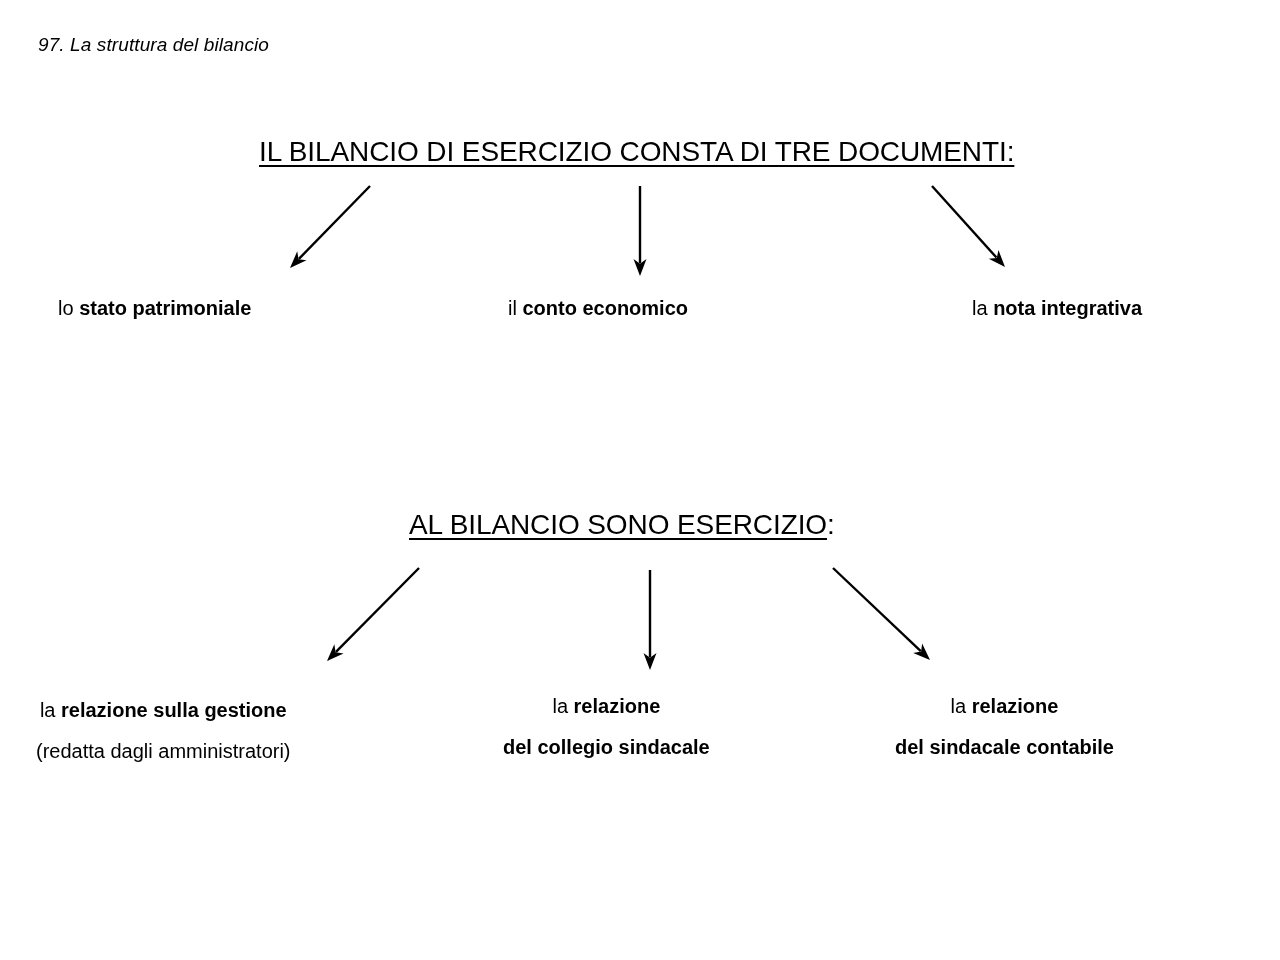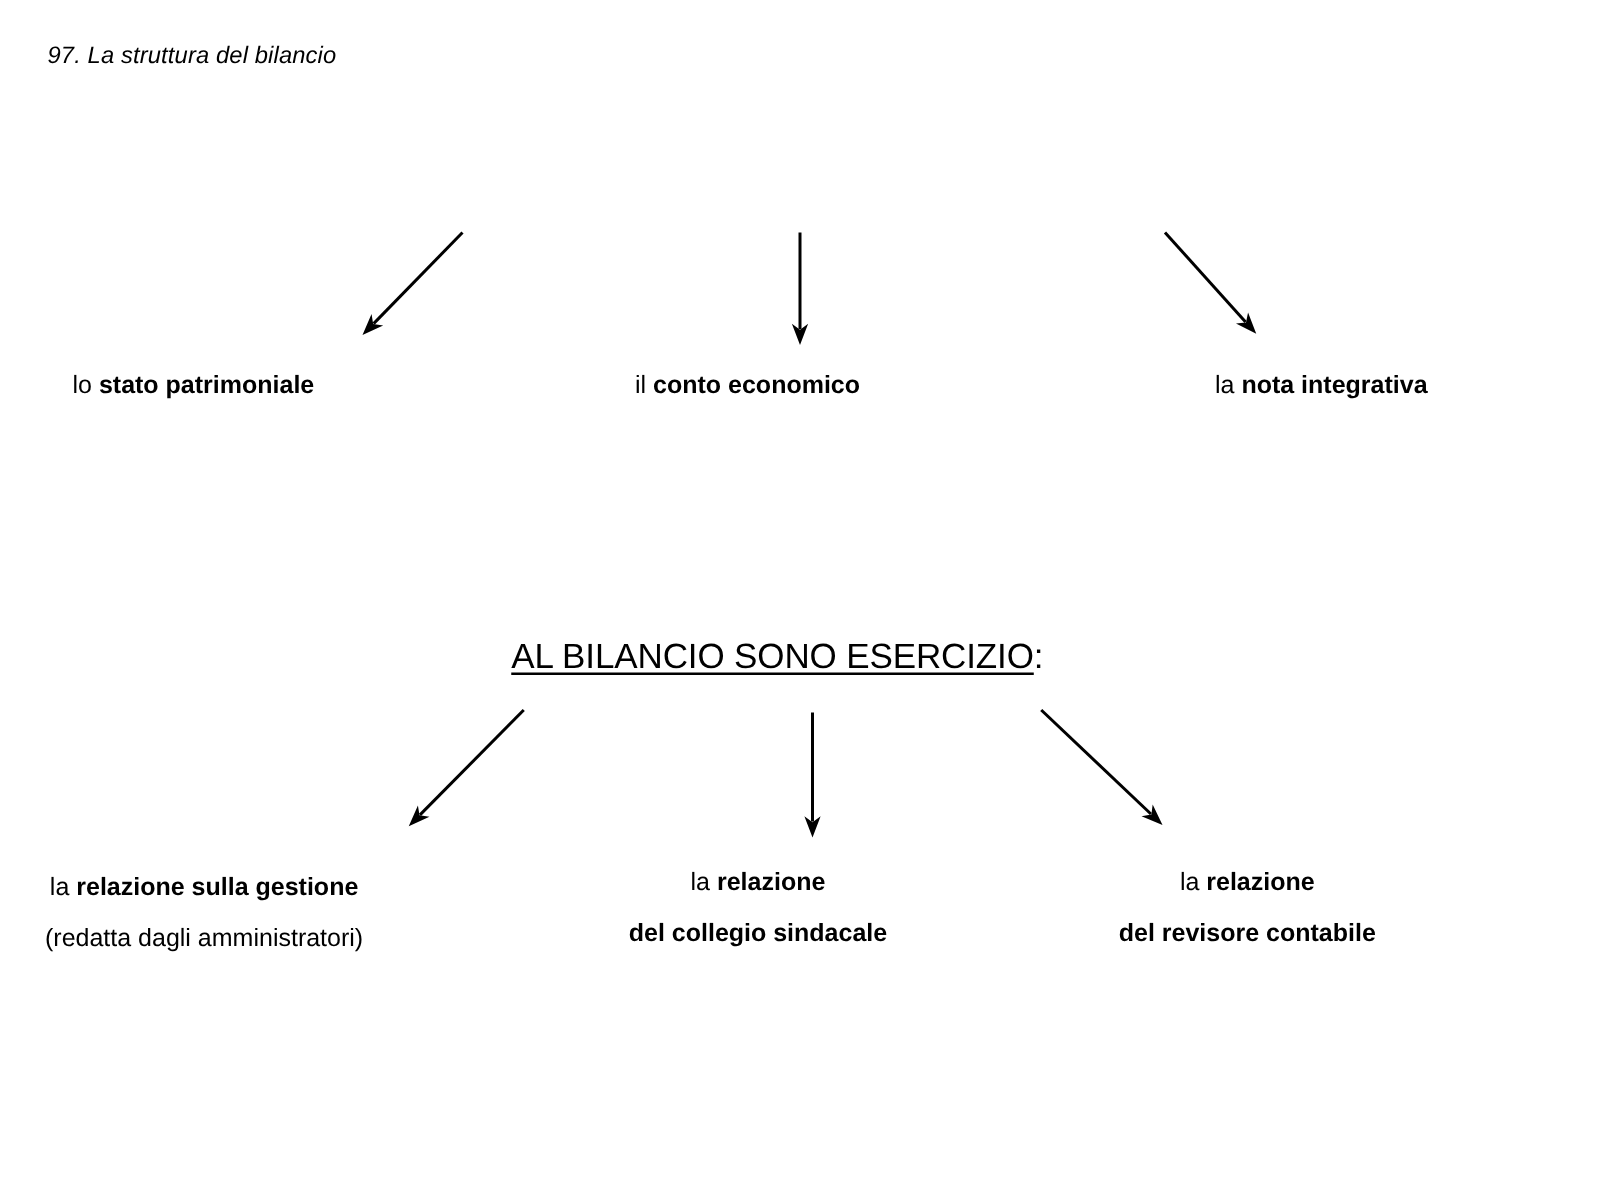--- a/index.html
+++ b/index.html
@@ -105,20 +105,23 @@
     pointer-events: none;
   }
 </style>
 </head>
 <body>
 
 <div class="slide">
 
   <div class="slide-number-title">97. La struttura del bilancio</div>
 
+  <div class="heading" id="heading-documenti">
+    <span class="u">IL BILANCIO DI ESERCIZIO CONSTA DI TRE DOCUMENTI:</span><span class="nou"></span>
+  </div>
 
   <div class="item" id="item-stato">
     <span class="lead">lo </span><span class="strong">stato patrimoniale</span>
   </div>
 
   <div class="item" id="item-conto">
     <span class="lead">il </span><span class="strong">conto economico</span>
   </div>
 
   <div class="item" id="item-nota">
@@ -134,21 +137,21 @@
     <div class="plain-line">(redatta dagli amministratori)</div>
   </div>
 
   <div class="item" id="item-relazione-collegio">
     <div><span class="lead">la </span><span class="strong">relazione</span></div>
     <div class="strong">del collegio sindacale</div>
   </div>
 
   <div class="item" id="item-relazione-revisore">
     <div><span class="lead">la </span><span class="strong">relazione</span></div>
-    <div class="strong">del revisore contabile</div>
+    <div class="strong">del sindacale contabile</div>
   </div>
 
   <svg class="arrows-layer" id="arrows-svg" viewBox="0 0 1280 960" width="1280" height="960">
       <g>
         <line x1="370" y1="186" x2="298.90362911396045" y2="258.8737801581906" stroke="#000000" stroke-width="2.4" stroke-linecap="butt"></line>
         <polygon points="290,268 297.2189228208287,251.29260183909778 298.547483949402,259.23882895186296 306.52408814973245,260.37081191607706" fill="#000000"></polygon>
       </g>
       <g>
         <line x1="640" y1="186" x2="640" y2="263.25" stroke="#000000" stroke-width="2.4" stroke-linecap="butt"></line>
         <polygon points="640,276 633.5,259 640,263.76 646.5,259" fill="#000000"></polygon>

